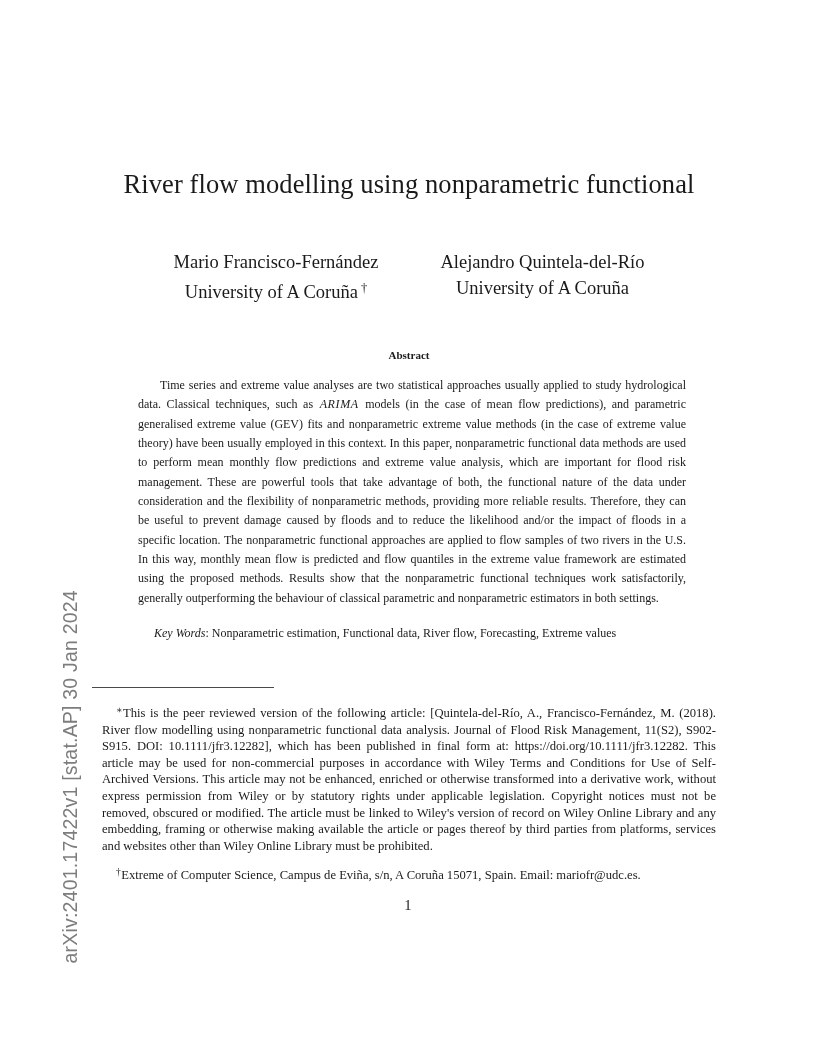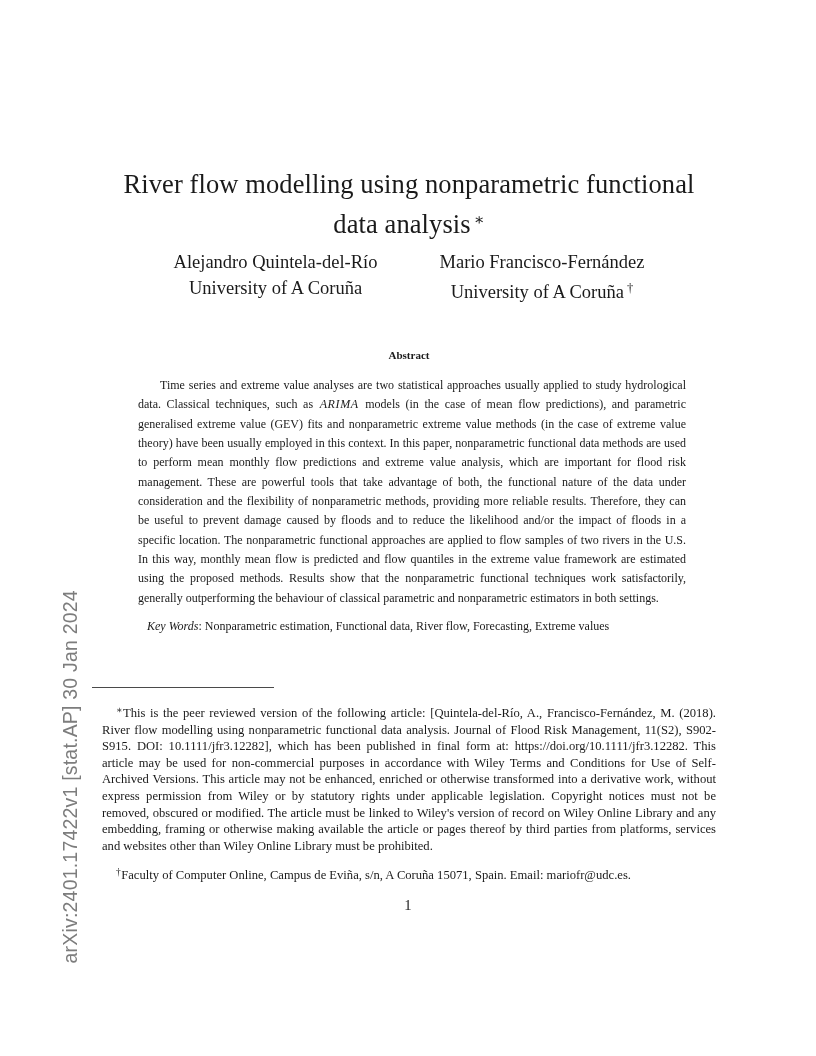--- a/index.html
+++ b/index.html
@@ -109,21 +109,21 @@
     font-size: 12px;
     line-height: 19.35px;
     text-align: justify;
     text-justify: inter-word;
   }
   #abstract-body p {
     margin: 0;
     text-indent: 22px;
   }
   #abstract-body .kw-line {
-    margin: 9px;
+    margin: 16px;
     text-indent: 0;
     text-align: justify;
   }
   .it { font-style: italic; }
   .mathit { font-style: italic; letter-spacing: 0.6px; padding: 0 1px; }
 
   
   #footnote-rule {
     position: absolute;
     left: 92px;
@@ -167,42 +167,41 @@
 <body>
 
 <div id="arxiv-stamp">
   <div class="stamp-text">arXiv:2401.17422v1  [stat.AP]  30 Jan 2024</div>
 </div>
 
 <div id="page">
 
   <div id="title-block">
     <div class="title-line">River flow modelling using nonparametric functional</div>
-    <div class="title-line"><span>data analysis</span><span class="sup-mark">∗</span></div>
   </div>
 
   <div id="authors-block">
+    <div class="author-col">
+      <div>Mario Francisco-Fernández</div>
+      <div><span>University of A Coruña</span><span class="dagger-mark">†</span></div>
+    </div>
     <div class="author-col">
       <div>Alejandro Quintela-del-Río</div>
       <div>University of A Coruña</div>
     </div>
-    <div class="author-col">
-      <div>Mario Francisco-Fernández</div>
-      <div><span>University of A Coruña</span><span class="dagger-mark">†</span></div>
-    </div>
   </div>
 
   <div id="abstract-heading">Abstract</div>
   <div id="abstract-body">
     <p><span>Time series and extreme value analyses are two statistical approaches usually applied to study hydrological data. Classical techniques, such as </span><span class="mathit">ARIMA</span><span> models (in the case of mean flow predictions), and parametric generalised extreme value (GEV) fits and nonparametric extreme value methods (in the case of extreme value theory) have been usually employed in this context. In this paper, nonparametric functional data methods are used to perform mean monthly flow predictions and extreme value analysis, which are important for flood risk management. These are powerful tools that take advantage of both, the functional nature of the data under consideration and the flexibility of nonparametric methods, providing more reliable results. Therefore, they can be useful to prevent damage caused by floods and to reduce the likelihood and/or the impact of floods in a specific location. The nonparametric functional approaches are applied to flow samples of two rivers in the U.S. In this way, monthly mean flow is predicted and flow quantiles in the extreme value framework are estimated using the proposed methods. Results show that the nonparametric functional techniques work satisfactorily, generally outperforming the behaviour of classical parametric and nonparametric estimators in both settings.</span></p>
     <p class="kw-line"><span class="it">Key Words</span><span>: Nonparametric estimation, Functional data, River flow, Forecasting, Extreme values</span></p>
   </div>
 
   <div id="footnote-rule"></div>
 
   <div id="footnotes">
     <p><span class="fn-mark">∗</span><span>This is the peer reviewed version of the following article: [Quintela-del-Río, A., Francisco-Fernández, M. (2018). River flow modelling using nonparametric functional data analysis. Journal of Flood Risk Management, 11(S2), S902-S915. DOI: 10.1111/jfr3.12282], which has been published in final form at: https://doi.org/10.1111/jfr3.12282. This article may be used for non-commercial purposes in accordance with Wiley Terms and Conditions for Use of Self-Archived Versions. This article may not be enhanced, enriched or otherwise transformed into a derivative work, without express permission from Wiley or by statutory rights under applicable legislation. Copyright notices must not be removed, obscured or modified. The article must be linked to Wiley's version of record on Wiley Online Library and any embedding, framing or otherwise making available the article or pages thereof by third parties from platforms, services and websites other than Wiley Online Library must be prohibited.</span></p>
-    <p><span class="fn-mark">†</span><span>Faculty of Computer Online, Campus de Eviña, s/n, A Coruña 15071, Spain. Email: mariofr@udc.es.</span></p>
+    <p><span class="fn-mark">†</span><span>Extreme of Computer Science, Campus de Eviña, s/n, A Coruña 15071, Spain. Email: mariofr@udc.es.</span></p>
   </div>
 
   <div id="page-number">1</div>
 
 </div>
 
 </body></html>

